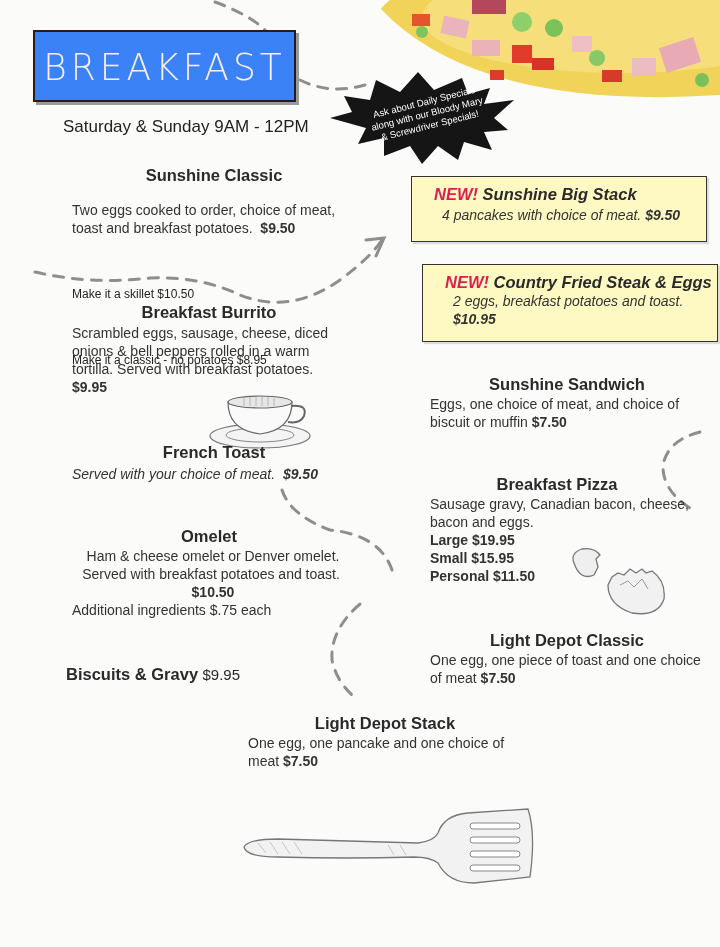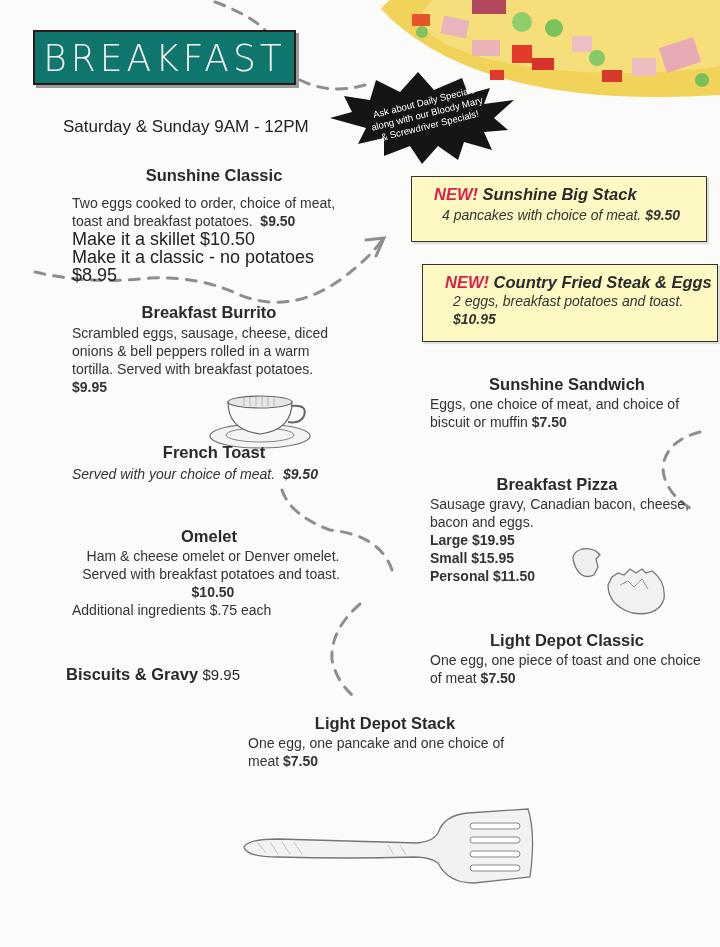--- a/index.html
+++ b/index.html
@@ -7,22 +7,22 @@
   body { position: relative; font-family: "Liberation Sans", "DejaVu Sans", sans-serif; color: #2a2a2a; }
 
   .abs { position: absolute; }
   .deco { position: absolute; pointer-events: none; }
 
   
   .omelet { left: 372px; top: 0; width: 348px; height: 112px; overflow: hidden; }
 
   
   .banner {
-    left: 33px; top: 30px; width: 263px; height: 55px;
-    background: #0f766e;
+    left: 33px; top: 30px; width: 263px; height: 72px;
+    background: #3b82f6;
     border: 2px solid #2b1a1c;
     box-shadow: 3px 3px 0 #9a9a9a;
     display: flex; align-items: center; justify-content: center;
   }
   .banner-text {
     color: #f6eef0; font-family: "DejaVu Sans", sans-serif; font-weight: 300;
     font-size: 36px; letter-spacing: 4px; transform: scaleY(1.05);
   }
   .hours { left: 63px; top: 117px; font-size: 17px; color: #222; }
 
@@ -32,21 +32,21 @@
     left: 352px; top: 96px; width: 150px; text-align: center;
     color: #fff; font-size: 9.5px; line-height: 12px;
     transform: rotate(-14deg);
   }
 
   
   .item-title { font-weight: bold; font-size: 16.5px; color: #2a2a2a; text-align: center; }
   .item-desc { font-size: 14px; line-height: 18px; color: #333; padding-left: 8px; }
   .price { font-weight: bold; }
   .bold-line { font-weight: bold; }
-  .sub-line { font-size: 18px; line-height: 18px; color: #222; padding-left: 8px; }
+  .sub-line { font-size: 12px; line-height: 18px; color: #222; padding-left: 8px; margin-top: 48px; }
 
   .box {
     border: 1.5px solid #333; background: #fef9c3;
     box-shadow: 2px 2px 1px #ddd;
     padding: 8px 10px 6px 22px;
     font-style: italic;
   }
   .new { color: #d9214a; font-weight: bold; }
 </style>
 </head>
@@ -99,21 +99,21 @@
   <polygon fill="#151515" points="8,58 30,52 22,36 48,40 54,20 78,32 96,12 112,30 140,18 146,34 168,28 162,44 192,40 172,58 186,70 162,72 170,90 142,82 136,100 116,86 100,104 88,86 62,96 62,78 36,84 44,68"></polygon>
 </svg>
 <div class="abs burst-text">
   <div>Ask about Daily Specials</div>
   <div>along with our Bloody Mary</div>
   <div>&amp; Screwdriver Specials!</div>
 </div>
 
 <div class="abs" style="left:64px;top:166px;width:300px;">
   <div class="item-title">Sunshine Classic</div>
-  <div class="item-desc" style="margin-top:9px;">
+  <div class="item-desc" style="margin-top:16px;">
     <span>Two eggs cooked to order, choice of meat, toast and breakfast potatoes.</span>&nbsp;
     <span class="price">$9.50</span>
   </div>
   <div class="sub-line">Make it a skillet $10.50</div>
   <div class="sub-line">Make it a classic - no potatoes $8.95</div>
 </div>
 
 <div class="abs" style="left:64px;top:303px;width:290px;">
   <div class="item-title">Breakfast Burrito</div>
   <div class="item-desc" style="margin-top:2px;">

